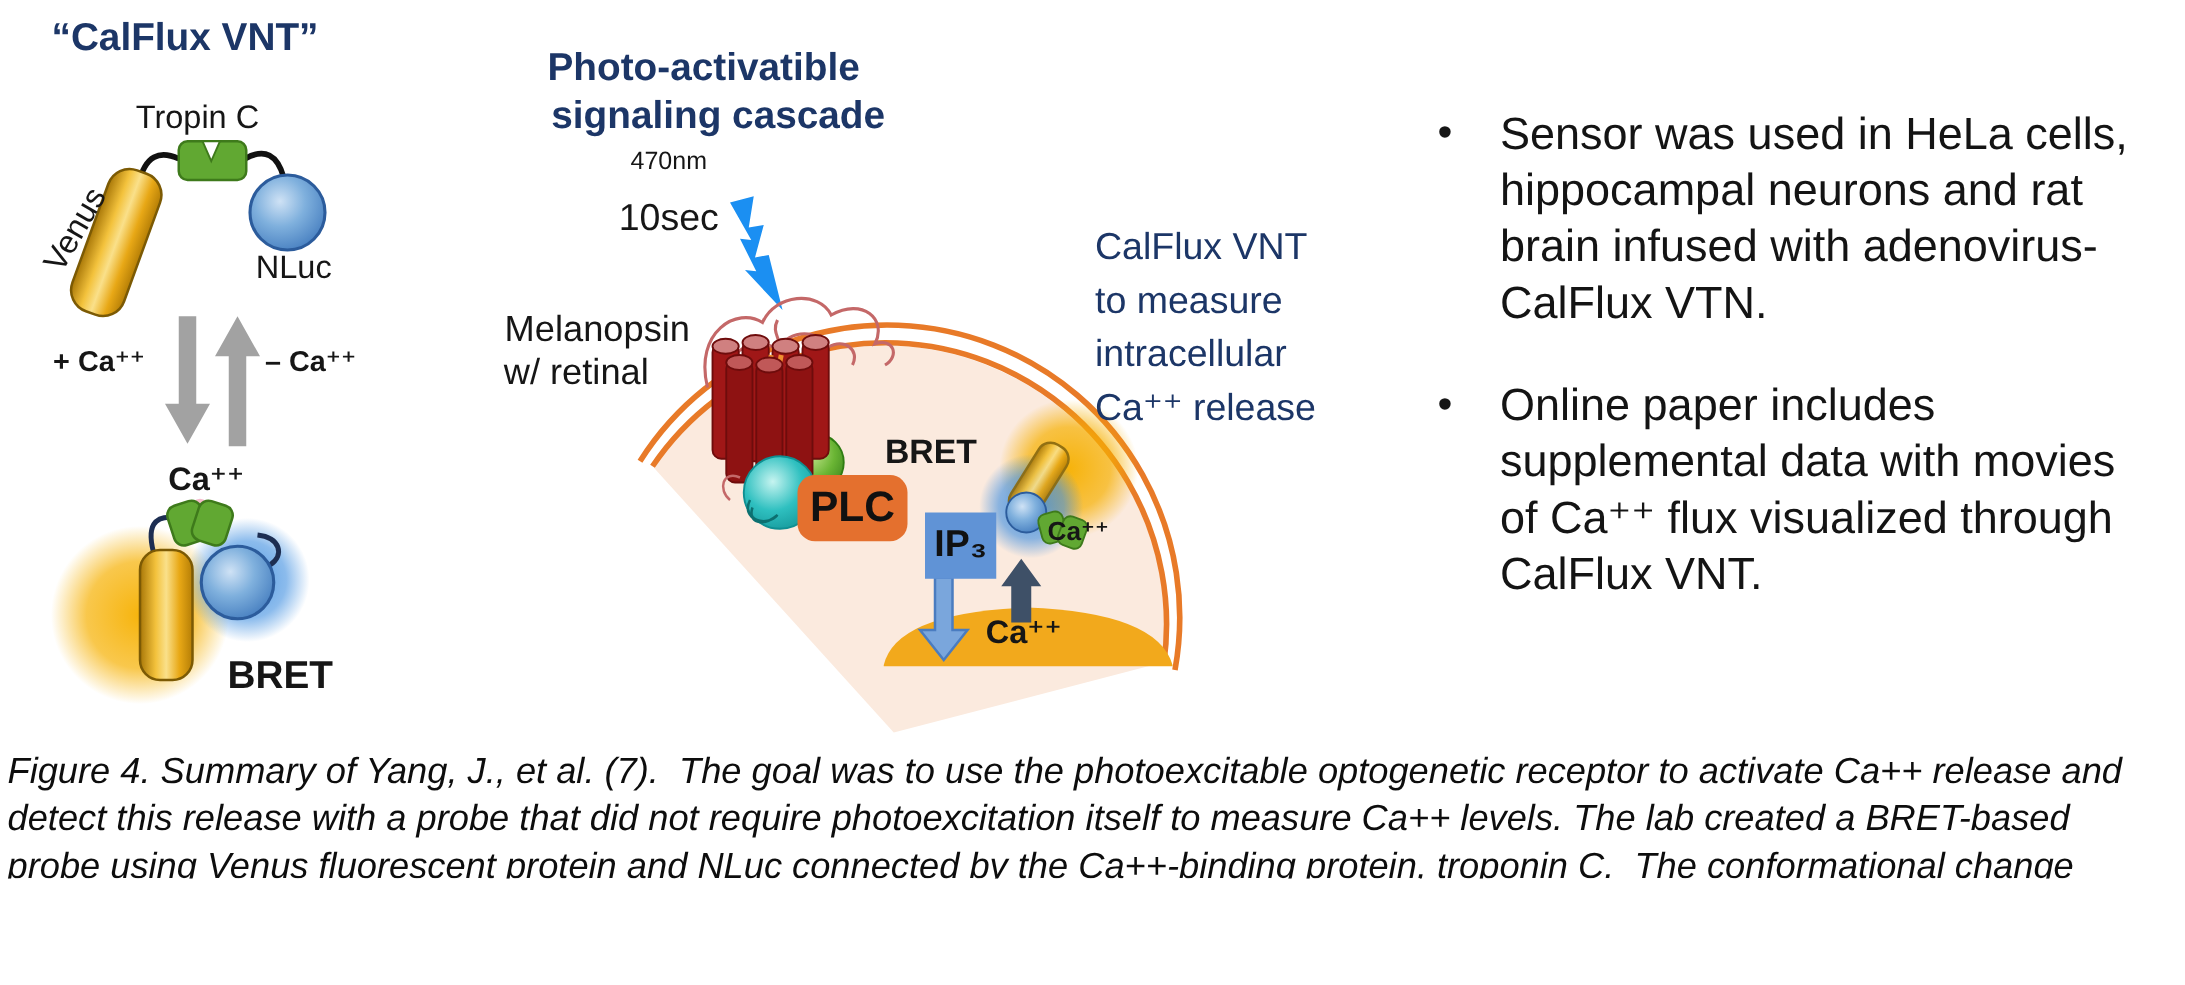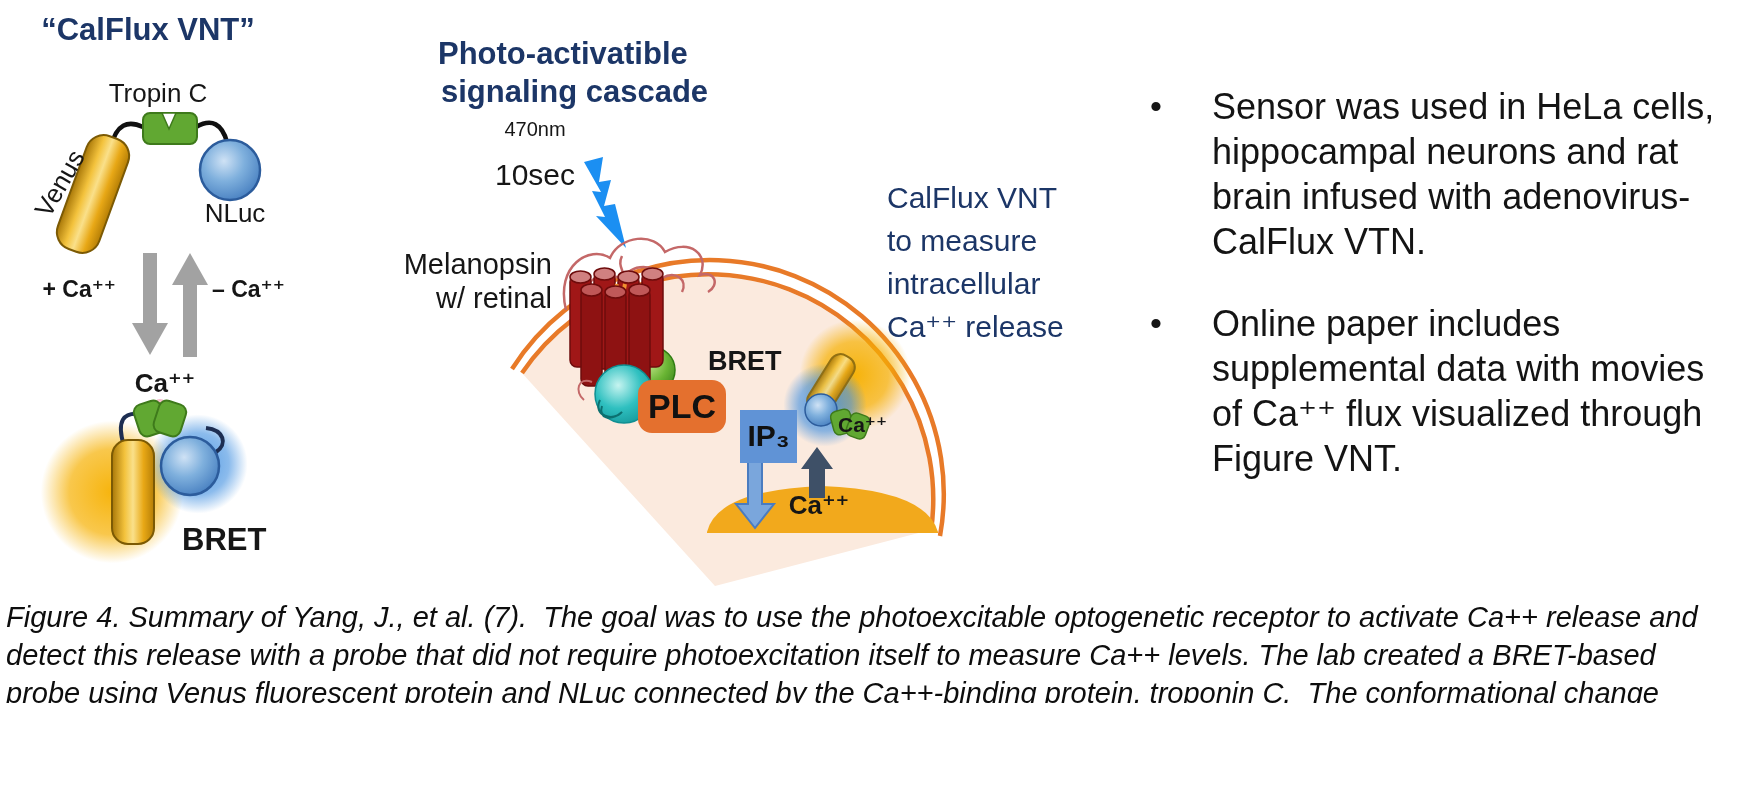--- a/index.html
+++ b/index.html
@@ -23,36 +23,36 @@
   .lp-ca{left:128px;top:368px;width:74px;font-size:26px;font-weight:bold;}
   .lp-bret{left:182px;top:522px;width:120px;font-size:31px;font-weight:bold;}
 
   
   .mid{left:370px;top:20px;width:660px;height:580px;}
   .mp-casc1{left:68px;top:16px;width:300px;font-size:31px;font-weight:600;}
   .mp-casc2{left:71px;top:54px;width:300px;font-size:31px;font-weight:600;}
   .mp-470{left:106px;top:98px;width:118px;font-size:20px;}
   .mp-10s{left:110px;top:138px;width:110px;font-size:30px;}
   .mp-mel1{left:0px;top:228px;width:182px;font-size:29px;}
-  .mp-mel2{left:0px;top:262px;width:182px;font-size:29px;}
+  .mp-mel2{left:0px;top:262px;width:182px;font-size:29px;text-align:center;}
   .mp-plc{left:268px;top:360px;width:88px;height:53px;line-height:53px;background:#e4702e;
           border-radius:14px;font-size:34px;font-weight:bold;color:#111;}
   .mp-bret{left:338px;top:326px;width:100px;font-size:27px;font-weight:bold;}
   .mp-ip3{left:370px;top:390px;width:57px;height:53px;line-height:51px;background:#6093d6;
           border-radius:0;font-size:30px;font-weight:bold;color:#111;}
   .mp-domeca{left:416px;top:470px;width:66px;font-size:26px;font-weight:bold;}
   .mp-minica{left:468px;top:393px;width:66px;font-size:21px;font-weight:bold;}
-  .mp-note{left:506px;top:156px;width:220px;font-size:30px;line-height:43px;font-weight:500;margin-left:11px;}
+  .mp-note{left:506px;top:156px;width:220px;font-size:30px;line-height:43px;font-weight:500;}
 
   
   .rp{left:1150px;top:70px;width:598px;height:420px;}
   .bullet-row{position:absolute;left:0;display:flex;}
   .bullet-dot{width:50px;font-size:34px;line-height:45px;}
   .bullet-lines{font-size:36px;line-height:45px;color:#141414;}
-  .bullet-lines div{white-space:pre;margin-left:12px;}
+  .bullet-lines div{white-space:pre;}
   .b1{top:14px;} .b2{top:231px;}
 
   
   .caption{left:6px;top:598px;width:1742px;font-style:italic;font-size:29px;
            line-height:38px;color:#0d0d0d;}
   .caption div{white-space:pre;}
 </style>
 </head>
 <body>
 
@@ -231,21 +231,21 @@
         <div>brain infused with adenovirus-</div>
         <div>CalFlux VTN.</div>
       </div>
     </div>
     <div class="bullet-row b2">
       <div class="bullet-dot">•</div>
       <div class="bullet-lines">
         <div>Online paper includes</div>
         <div>supplemental data with movies</div>
         <div>of Ca⁺⁺ flux visualized through</div>
-        <div>Figure VNT.</div>
+        <div>CalFlux VNT.</div>
       </div>
     </div>
   </div>
 
   <div class="abs caption">
     <div>Figure 4. Summary of Yang, J., et al. (7).  The goal was to use the photoexcitable optogenetic receptor to activate Ca++ release and</div>
     <div>detect this release with a probe that did not require photoexcitation itself to measure Ca++ levels. The lab created a BRET-based</div>
     <div>probe using Venus fluorescent protein and NLuc connected by the Ca++-binding protein, troponin C.  The conformational change</div>
     <div>noted above.</div>
   </div>

